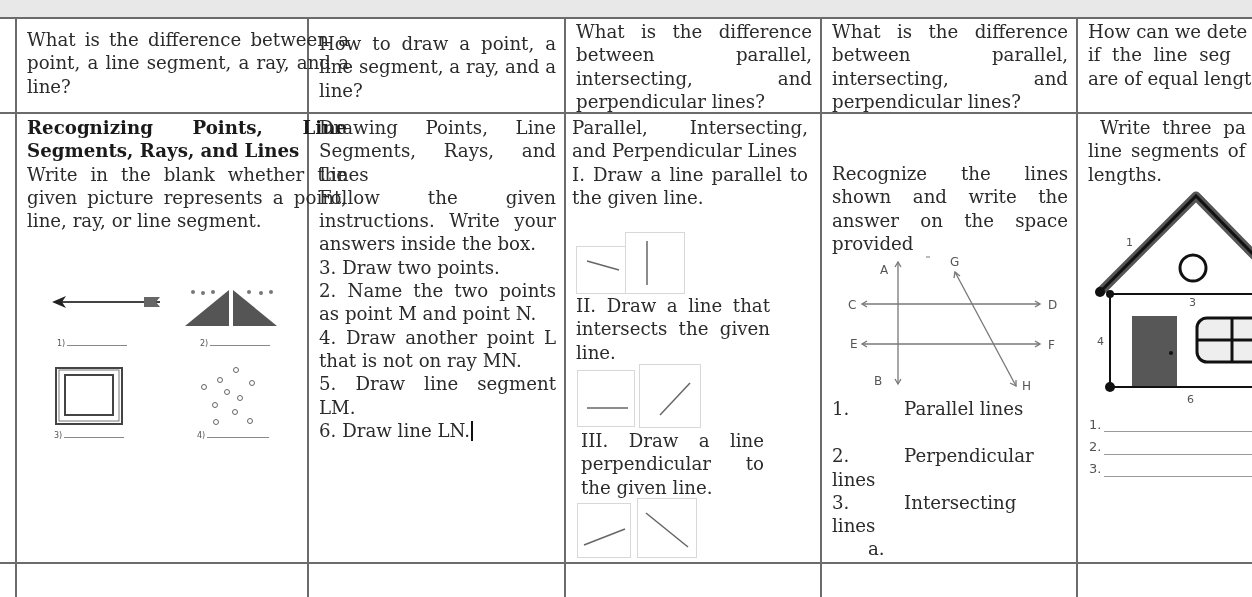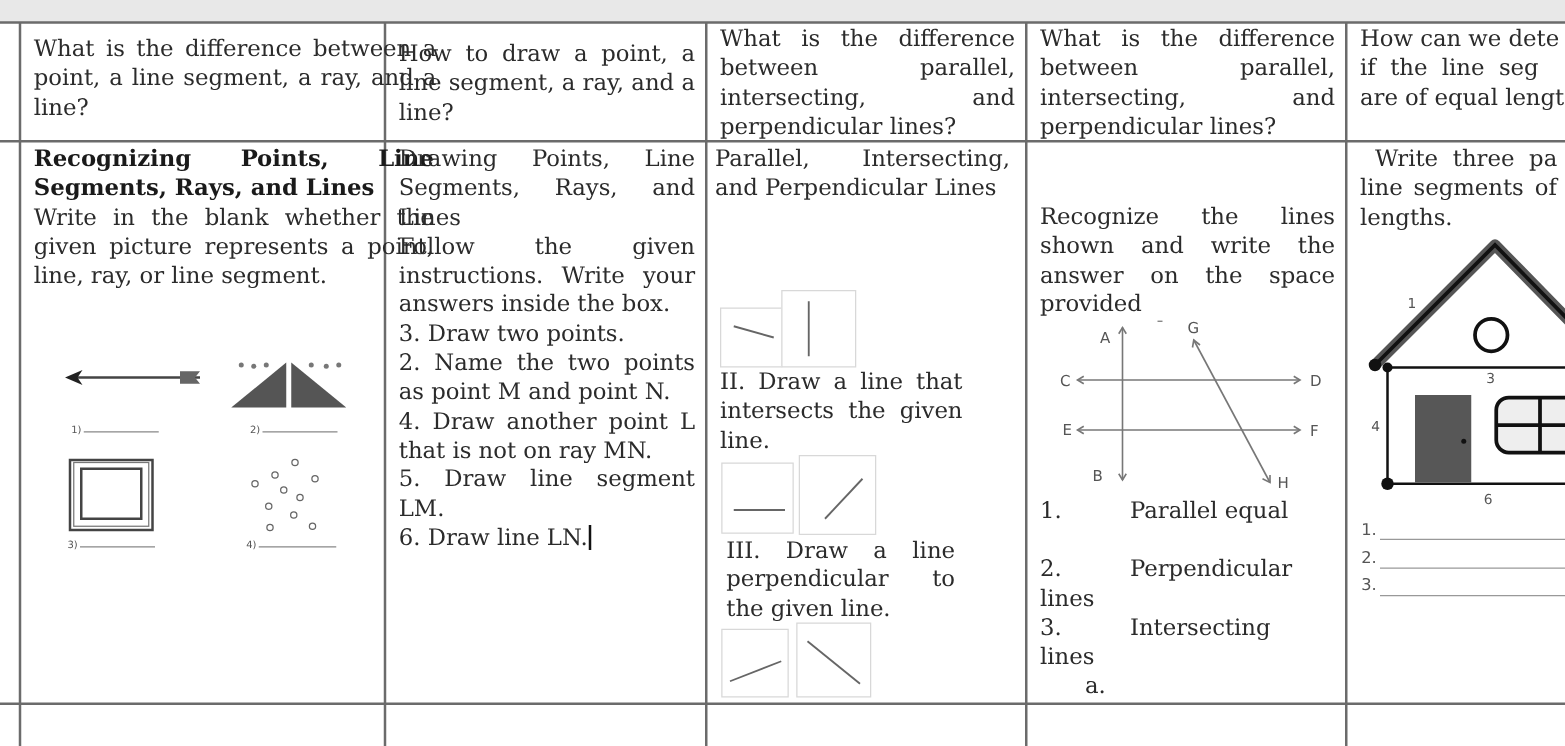--- a/index.html
+++ b/index.html
@@ -111,20 +111,21 @@
   <p>Follow the given instructions. Write your answers inside the box.</p>
   <p>3. Draw two points.</p>
   <p>2. Name the two points as point M and point N.</p>
   <p>4. Draw another point L that is not on ray MN.</p>
   <p>5. Draw line segment LM.</p>
   <p><span>6. Draw line LN.</span><span style="display:inline-block;width:2px;height:20px;background:#111;vertical-align:-4px;margin-left:1px;"></span></p>
 </div>
 
 <div class="cell" style="left:562px; top:116px; width:254px;">
   <p>Parallel, Intersecting, and Perpendicular Lines</p>
+  <p>I. Draw a line parallel to the given line.</p>
 </div>
 <div class="imgbox" style="left:576px; top:246px; width:48px; height:46px;">
   <svg width="48" height="46" style="left:0;top:0;">
       <line x1="10" y1="14" x2="42" y2="23" stroke="#666" stroke-width="1.5"></line>
     </svg>
 </div>
 <div class="imgbox" style="left:625px; top:232px; width:58px; height:60px;">
   <svg width="58" height="60" style="left:0;top:0;">
       <line x1="21" y1="8" x2="21" y2="52" stroke="#666" stroke-width="1.5"></line>
     </svg>
@@ -180,21 +181,21 @@
       <polyline points="195,91 200,94 195,97"></polyline>
     <line x1="115" y1="22" x2="176" y2="136"></line>
     <polyline points="114,28 115,22 120,26"></polyline>
       <polyline points="170,133 176,136 176,130"></polyline>
   </g>
   <line x1="86" y1="7" x2="90" y2="7" stroke="#777" stroke-width="1"></line>
 </svg>
 <div class="cell" style="left:822px; top:397px; width:254px; text-align:left;">
   <div class="answer-row">
       <span class="num">1.</span>
-      <span>Parallel equal</span>
+      <span>Parallel lines</span>
     </div>
   <div style="height:24px;"></div>
   <div class="answer-row">
       <span class="num">2.</span>
       <span>Perpendicular</span>
     </div>
   <p>lines</p>
   <div class="answer-row">
       <span class="num">3.</span>
       <span>Intersecting</span>

